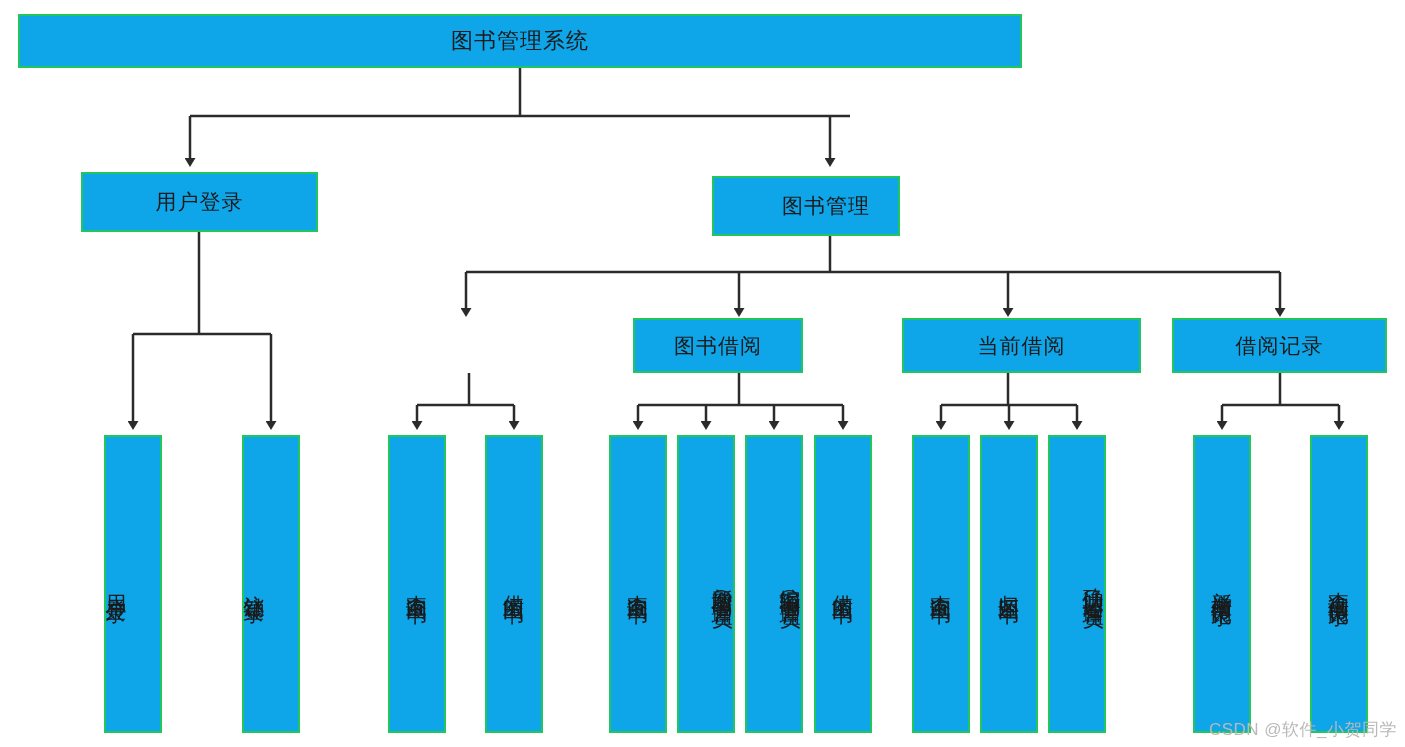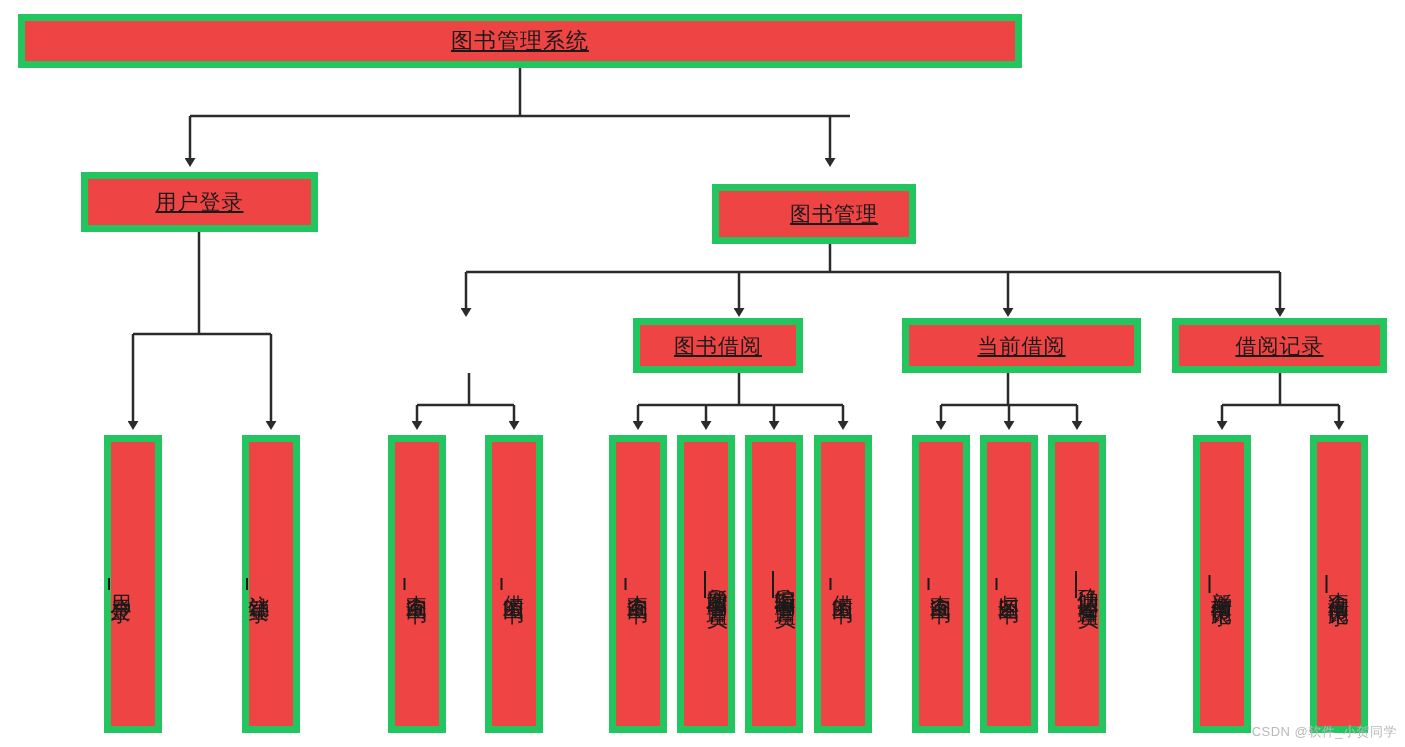--- a/index.html
+++ b/index.html
@@ -19,27 +19,26 @@
     position: absolute;
     left: 0;
     top: 0;
     width: 1405px;
     height: 747px;
     pointer-events: none;
   }
   .node {
     position: absolute;
     box-sizing: border-box;
-    border: 7px solid #22c55e;
-    background: #ef4444;
+    border: 2px solid #22c55e;
+    background: #0ea5e9;
     display: flex;
     align-items: center;
     justify-content: center;
     color: #1a1a1a;
-    text-decoration: underline;
   }
   .node-h {
     font-size: 21px;
     letter-spacing: 1px;
     white-space: nowrap;
   }
   .node-root {
     font-size: 22px;
     letter-spacing: 1px;
   }
@@ -59,21 +58,21 @@
     align-items: flex-start;
     justify-content: center;
   }
   .node-v .vtext {
     display: block;
   }
   .watermark {
     position: absolute;
     right: 8px;
     bottom: 6px;
-    font-size: 13px;
+    font-size: 17px;
     color: #b9b9b9;
     white-space: nowrap;
     letter-spacing: 0.5px;
   }
 </style>
 </head>
 <body>
 
 <div id="canvas">
 
@@ -127,21 +126,21 @@
     </g>
   </svg>
 
   <div class="node node-root" style="left:18px; top:14px; width:1004px; height:54px;">
     <span>图书管理系统</span>
   </div>
 
   <div class="node node-h" style="left:81px; top:172px; width:237px; height:60px;">
     <span>用户登录</span>
   </div>
-  <div class="node node-h" style="left:712px; top:184px; width:204px; height:60px;padding-left:40px;">
+  <div class="node node-h" style="left:712px; top:176px; width:188px; height:60px;padding-left:40px;">
     <span>图书管理</span>
   </div>
 
   <div class="node node-h" style="left:633px; top:318px; width:170px; height:55px;">
     <span>图书借阅</span>
   </div>
   <div class="node node-h" style="left:902px; top:318px; width:239px; height:55px;">
     <span>当前借阅</span>
   </div>
   <div class="node node-h" style="left:1172px; top:318px; width:215px; height:55px;">

